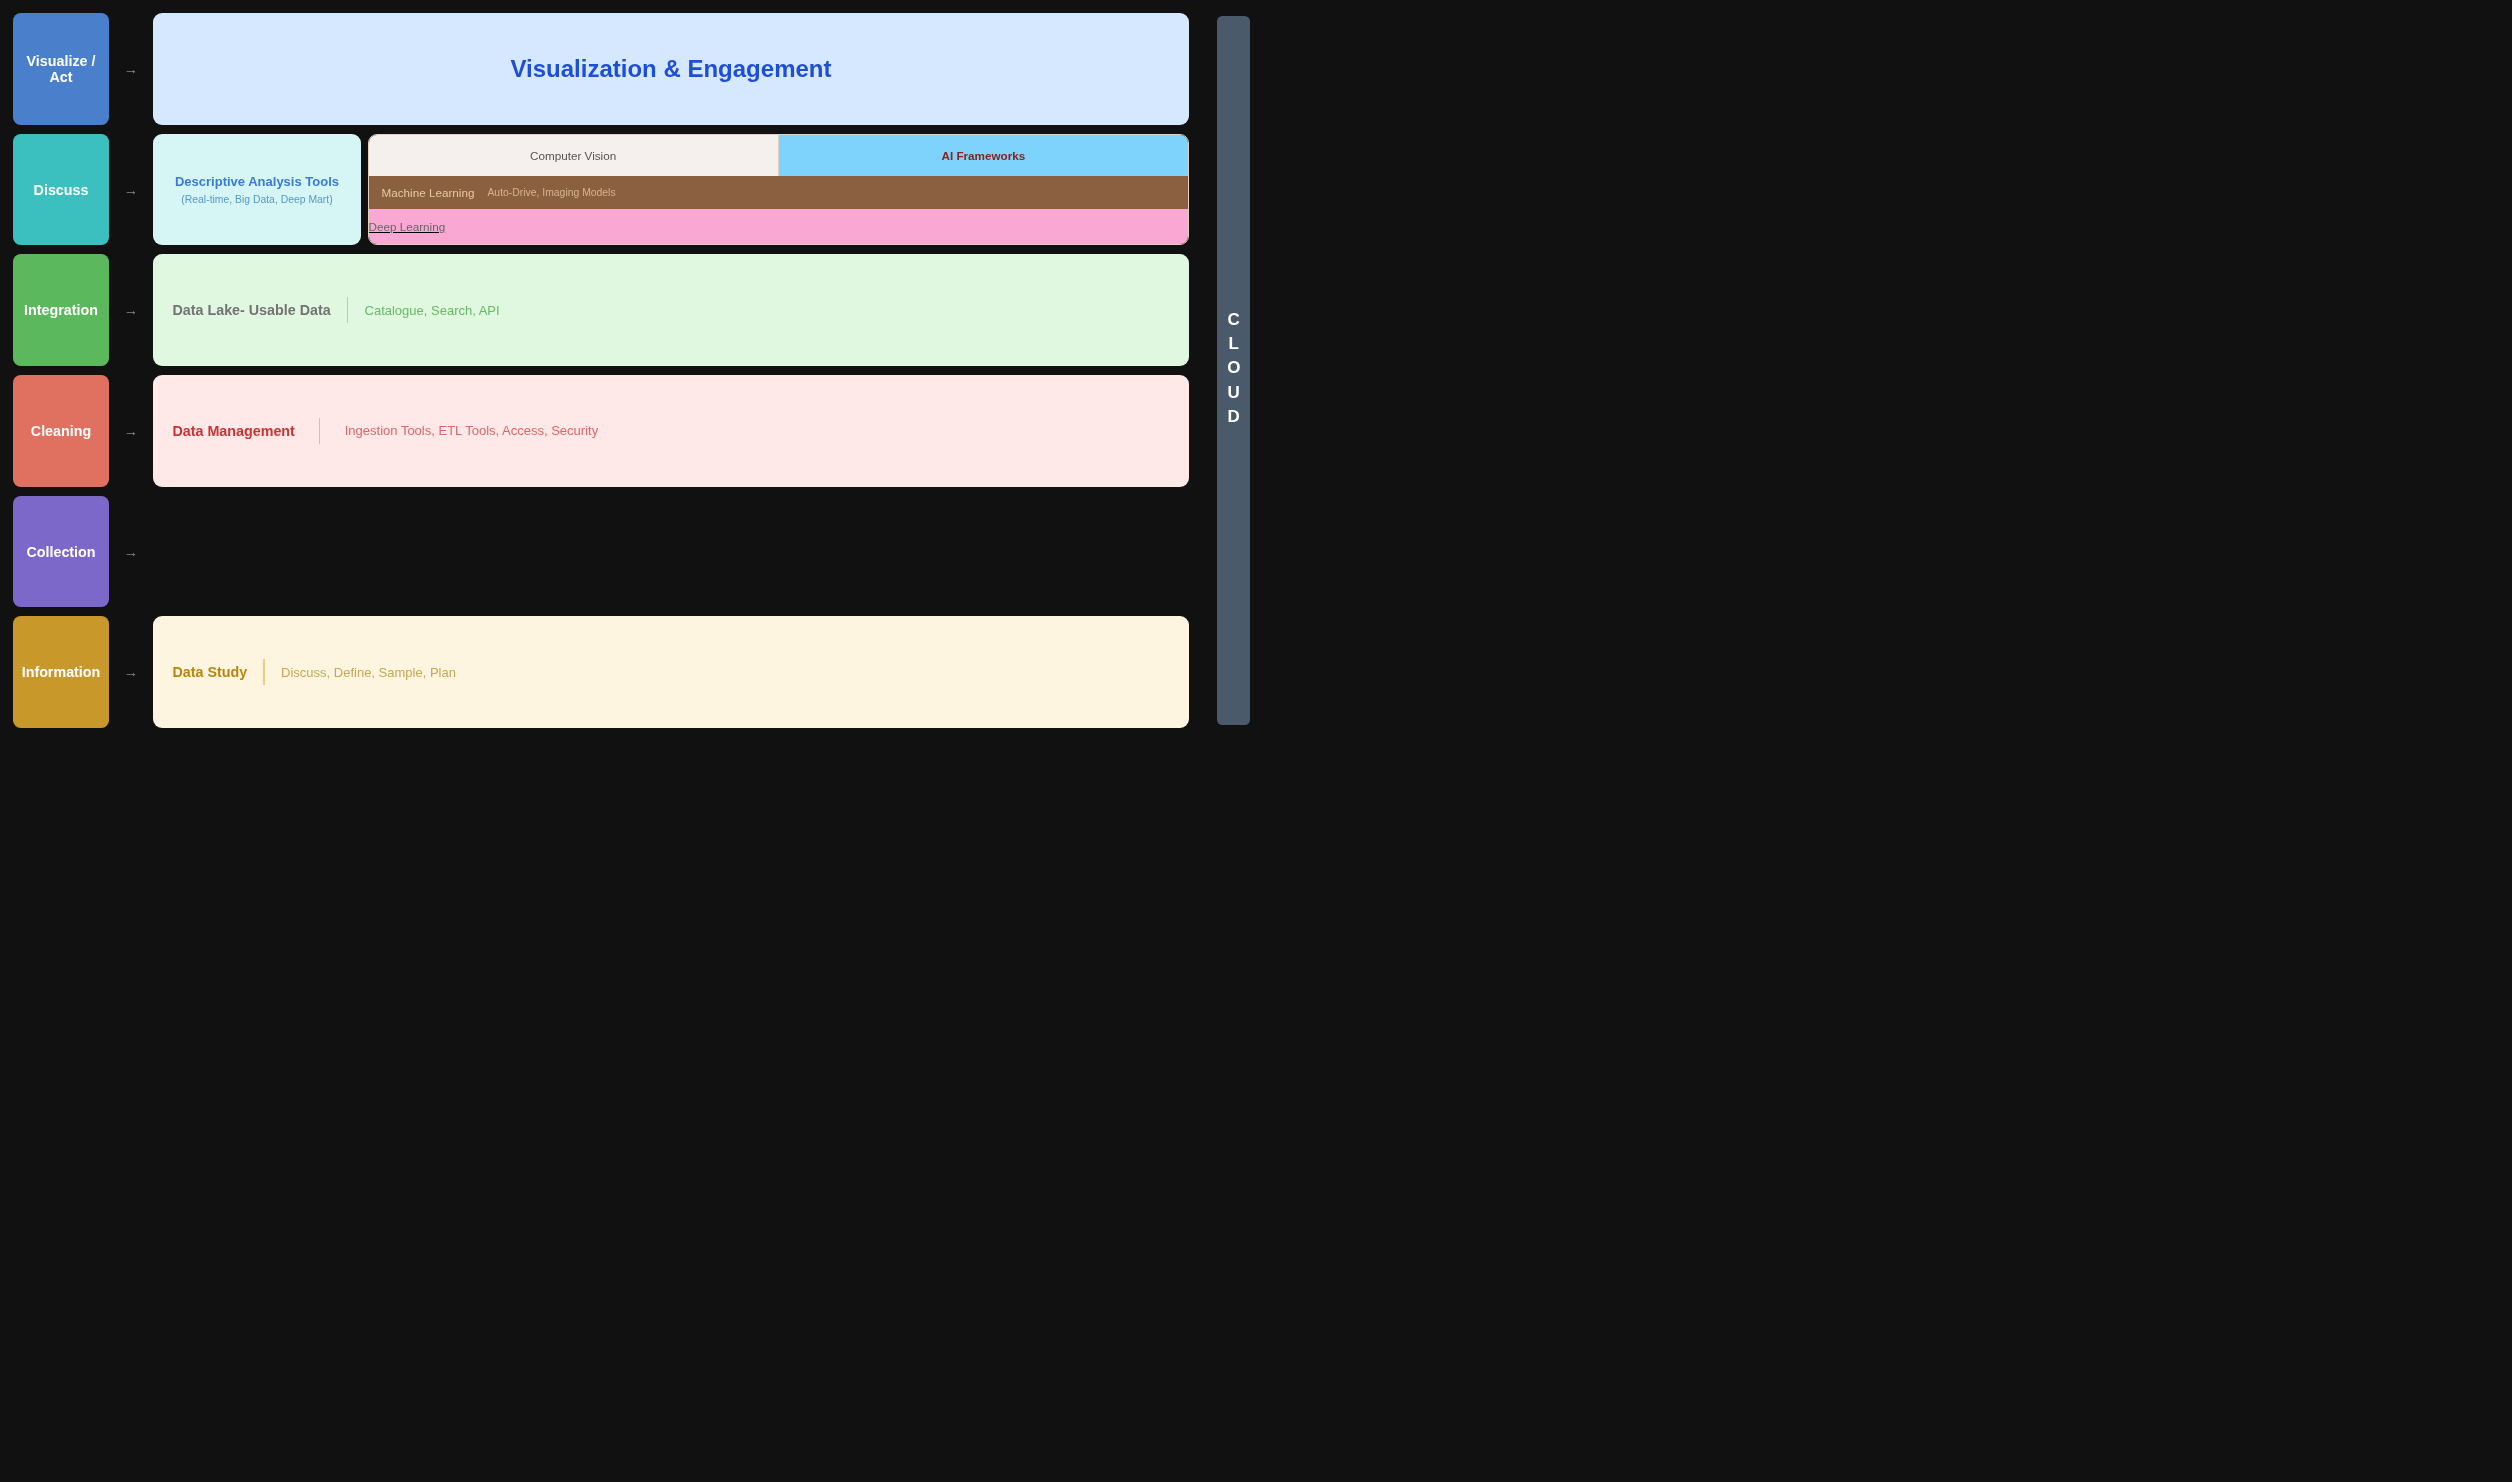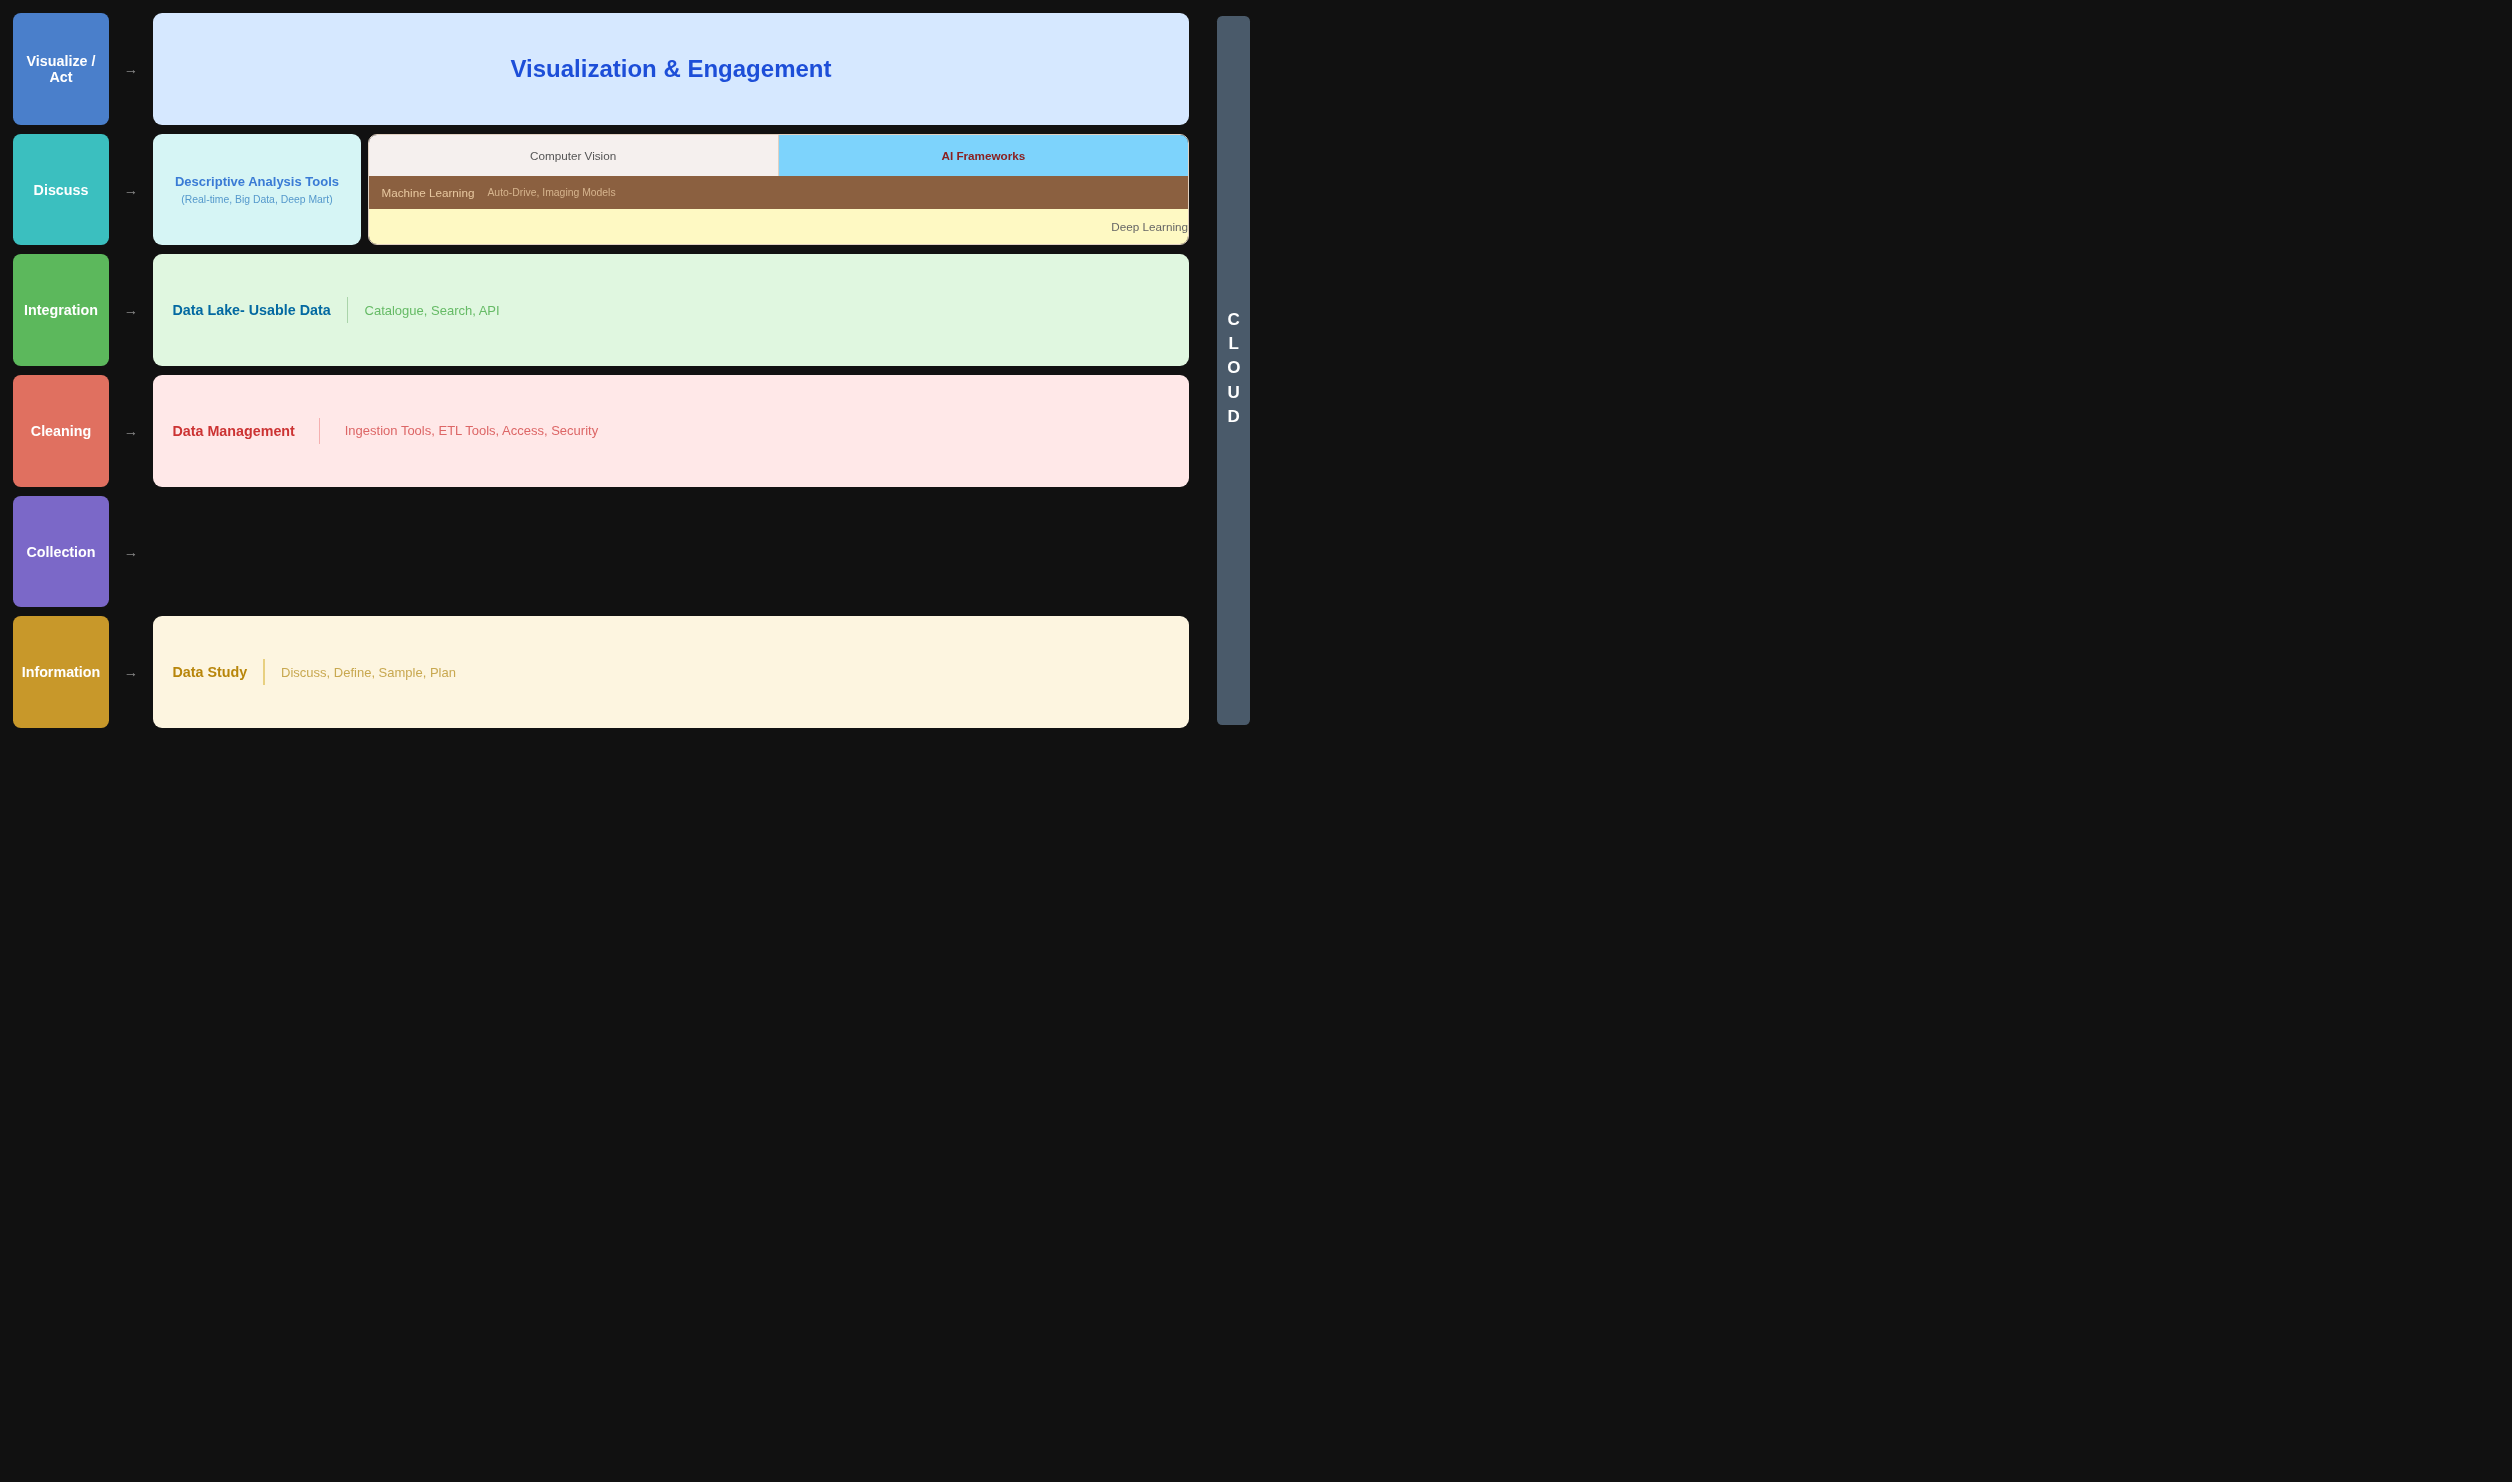--- a/index.html
+++ b/index.html
@@ -155,40 +155,41 @@
       color: #e8c8a0;
       font-weight: 500;
     }
     .ml-right-text {
       font-size: 10.4px;
       color: #e8c8a0;
       opacity: 0.8;
     }
     .dl-row {
       flex: 1;
-      background: #fef9c3;
-      display: flex;
-      align-items: center;
-      justify-content: flex-end;
+      background: #f9a8d4;
+      display: flex;
+      align-items: center;
+      justify-content: flex-start;
+      text-decoration: underline;
     }
     .dl-text {
       font-size: 11.7px;
       color: #666;
     }
 
     
     .label-integration { background: #5cb85c; }
     .content-integration {
       background: #e0f7e0;
       gap: 0;
     }
     .integration-main {
       font-size: 14.3px;
       font-weight: 700;
-      color: #0369a1;
+      color: #737373;
     }
     .divider {
       width: 1.3px;
       height: 26px;
       background: #aad4aa;
       margin: 0 16.3px;
     }
     .integration-sub {
       font-size: 13px;
       color: #66bb66;

